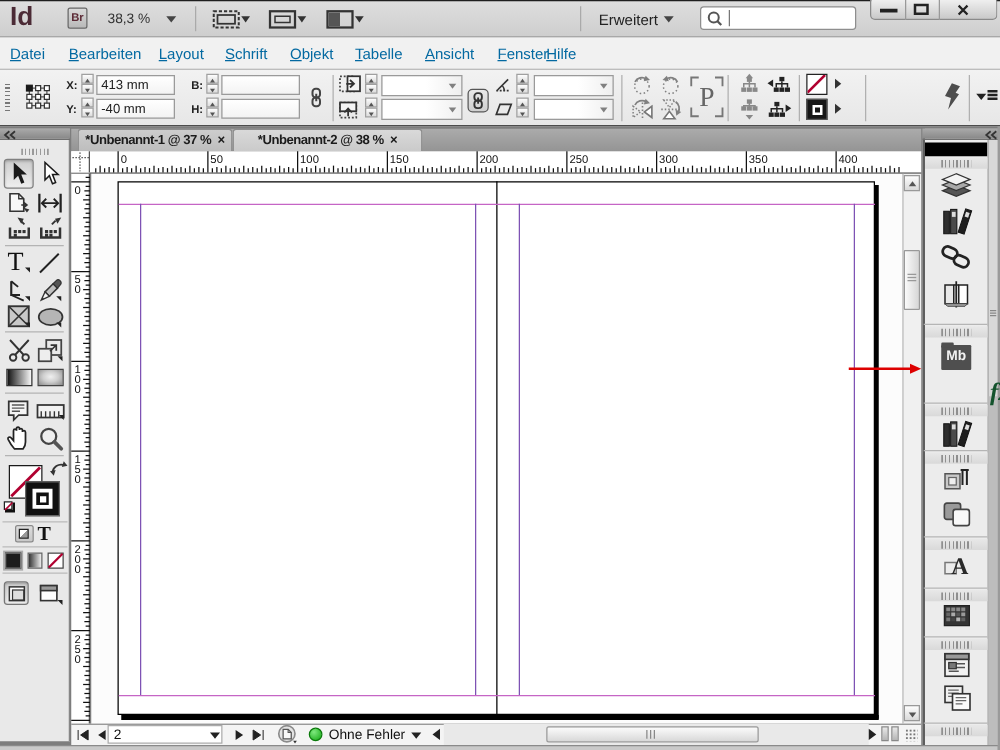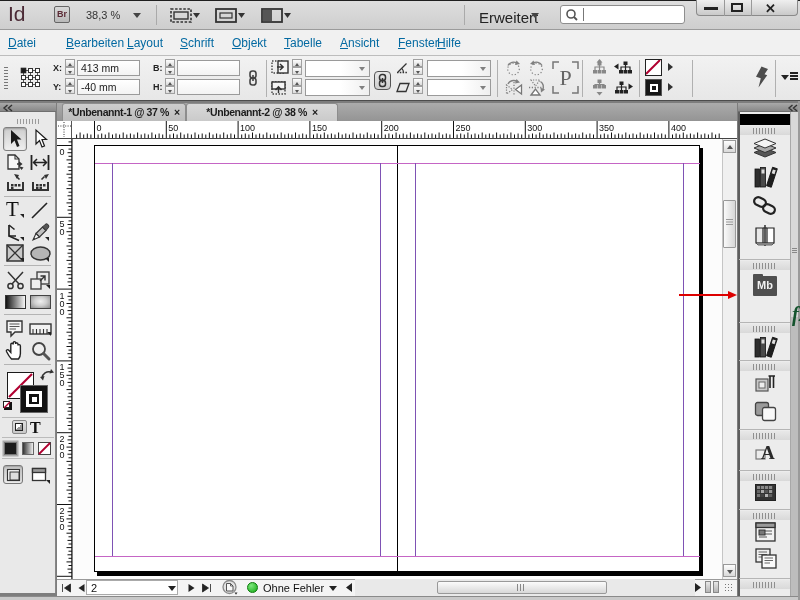--- a/index.html
+++ b/index.html
@@ -25,21 +25,21 @@
 .toolbtn{position:absolute;width:24px;height:24px}
 .selbtn{border:1px solid #808080;border-radius:3px;background:linear-gradient(#cdcdcd,#efefef);box-shadow:inset 0 1px 2px rgba(0,0,0,.25)}
 .tsep{position:absolute;left:4px;width:47px;height:1px;background:#b4b4b4}
 .dkgrip{background-image:repeating-linear-gradient(90deg,#8f8f8f 0,#8f8f8f 1px,transparent 1px,transparent 3px);height:6px}
 .dsep{position:absolute;left:0;width:52px;height:1px;background:#cfcfcf}
 svg{position:absolute;overflow:visible}
 </style></head>
 <body>
 
 <div class="a appbar"></div>
-<div class="a" style="left:8px;top:2px;font-size:21px;font-weight:normal;color:#4b2a35">Id</div>
+<div class="a" style="left:8px;top:2px;font-size:21px;font-weight:bold;color:#4b2a35">Id</div>
 <div class="a" style="left:54px;top:6px;width:16px;height:17px;background:linear-gradient(#d9d9d9,#b9b9b9);border:1px solid #666;border-radius:2px;font-size:9px;font-weight:bold;color:#5c2b36;text-align:center;line-height:15px">Br</div>
 <div class="a" style="left:86px;top:9px;font-size:11px;color:#333">38,3&nbsp;%</div>
 <div class="a" style="left:133px;top:13px;width:0;height:0;border-left:4px solid transparent;border-right:4px solid transparent;border-top:5px solid #444"></div>
 <div class="a vsep" style="left:156px;top:5px;height:20px;background:#aaa"></div>
 
 <svg class="a" style="left:170px;top:8px" width="30" height="15" viewBox="0 0 30 15">
  <rect x="1" y="1" width="20" height="13" fill="none" stroke="#333" stroke-width="1.6" stroke-dasharray="2.5 1.6"></rect>
  <rect x="4" y="4" width="14" height="7" fill="none" stroke="#333" stroke-width="1.4"></rect>
  <path d="M23 5 h7 l-3.5 5 z" fill="#333"></path>
 </svg>
@@ -47,39 +47,39 @@
  <rect x="1" y="1" width="20" height="13" fill="none" stroke="#333" stroke-width="1.8"></rect>
  <rect x="5" y="5" width="12" height="5" fill="none" stroke="#333" stroke-width="1.2"></rect>
  <path d="M23 5 h7 l-3.5 5 z" fill="#333"></path>
 </svg>
 <svg class="a" style="left:261px;top:8px" width="30" height="15" viewBox="0 0 30 15">
  <rect x="1" y="1" width="20" height="13" fill="none" stroke="#333" stroke-width="1.8"></rect>
  <rect x="2" y="2" width="9" height="11" fill="#555"></rect>
  <path d="M23 5 h7 l-3.5 5 z" fill="#333"></path>
 </svg>
 <div class="a vsep" style="left:464px;top:5px;height:20px;background:#aaa"></div>
-<div class="a" style="left:479px;top:9px;font-size:15px;color:#222">Erweitert</div>
+<div class="a" style="left:479px;top:9px;font-size:12px;color:#222">Erweitert</div>
 <div class="a" style="left:531px;top:13px;width:0;height:0;border-left:4px solid transparent;border-right:4px solid transparent;border-top:5px solid #444"></div>
 <div class="a" style="left:560px;top:5px;width:125px;height:19px;background:#fff;border:1px solid #8e8e8e;border-radius:3px"></div>
 <svg class="a" style="left:565px;top:8px" width="14" height="14" viewBox="0 0 14 14">
  <circle cx="6" cy="6" r="4" fill="none" stroke="#555" stroke-width="1.6"></circle>
  <line x1="9" y1="9" x2="12" y2="12" stroke="#555" stroke-width="1.8"></line>
 </svg>
 <div class="a" style="left:583px;top:8px;width:1px;height:13px;background:#777"></div>
 
 <div class="a" style="left:696px;top:0;width:102px;height:16px;background:linear-gradient(#efefef,#c9c9c9);border:1px solid #8a8a8a;border-top:none;border-radius:0 0 4px 4px"></div>
 <div class="a" style="left:724px;top:0;width:1px;height:16px;background:#999"></div>
 <div class="a" style="left:751px;top:0;width:1px;height:16px;background:#999"></div>
 <div class="a" style="left:704px;top:7px;width:14px;height:3px;background:#222"></div>
 <div class="a" style="left:731px;top:3px;width:12px;height:9px;border:2px solid #222"></div>
 <div class="a" style="left:765px;top:1px;font-size:13px;font-weight:bold;color:#222">✕</div>
 
 <div class="a menubar"></div>
 <div class="mi" style="left:8px"><span>D</span>atei</div>
-<div class="mi" style="left:66px"><span>B</span>earbeiten</div>
+<div class="mi" style="left:55px"><span>B</span>earbeiten</div>
 <div class="mi" style="left:127px"><span>L</span>ayout</div>
 <div class="mi" style="left:180px"><span>S</span>chrift</div>
 <div class="mi" style="left:232px"><span>O</span>bjekt</div>
 <div class="mi" style="left:284px"><span>T</span>abelle</div>
 <div class="mi" style="left:340px"><span>A</span>nsicht</div>
 <div class="mi" style="left:398px"><span>F</span>enster</div>
 <div class="mi" style="left:437px"><span>H</span>ilfe</div>
 
 <div class="a ctrl"></div>
 <div class="a" style="left:4px;top:67px;width:4px;height:22px;background-image:repeating-linear-gradient(#777 0,#777 1px,transparent 1px,transparent 3px)"></div>

